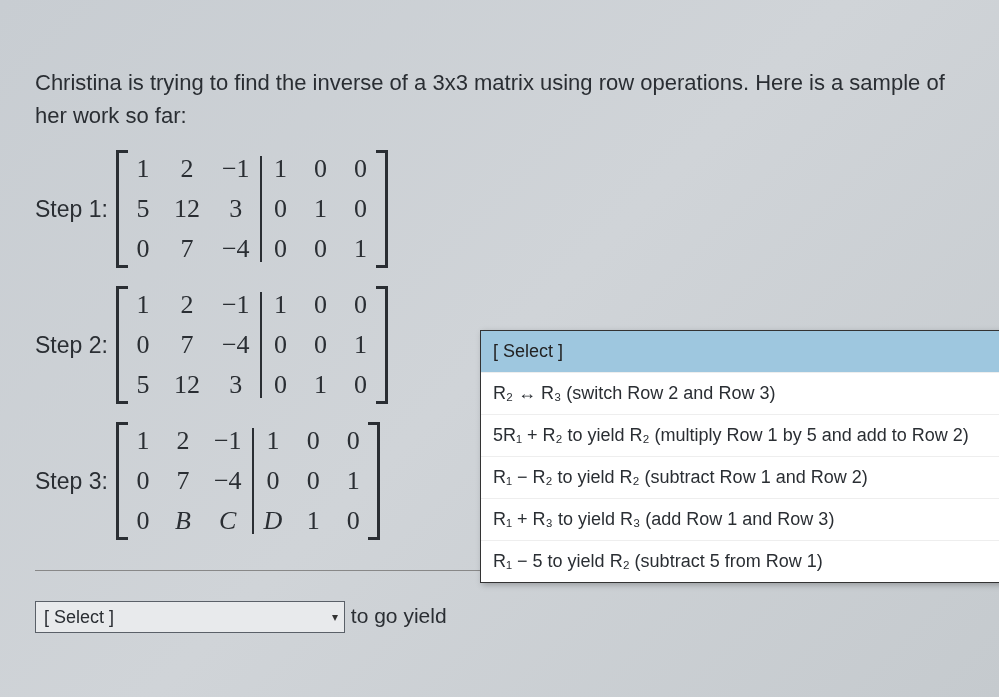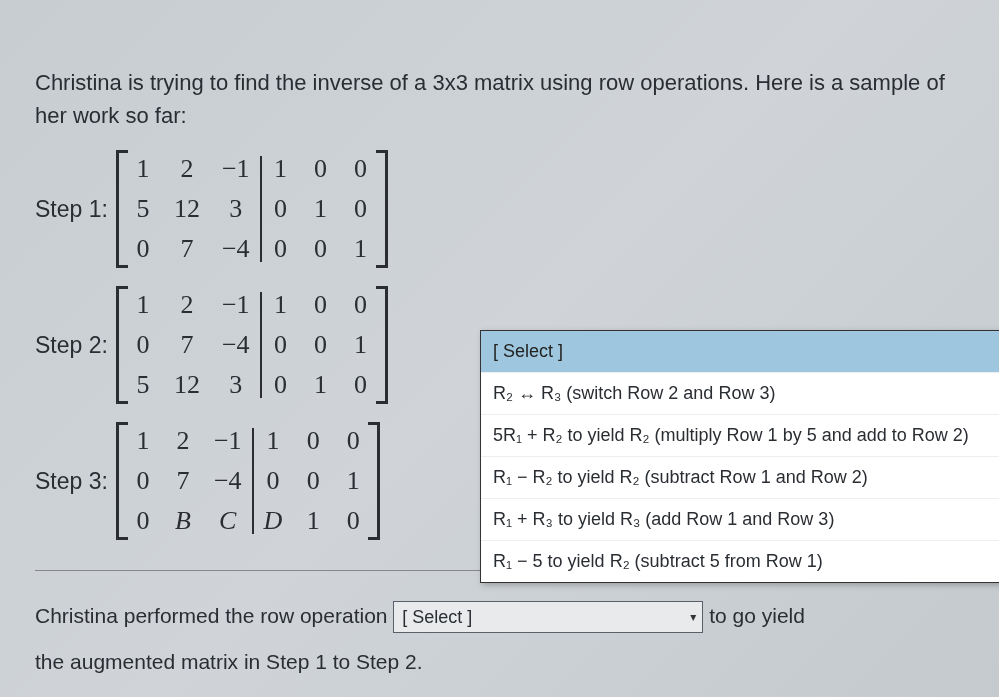--- a/index.html
+++ b/index.html
@@ -245,20 +245,18 @@
     <div class="opt">R₁ − R₂ to yield R₂ (subtract Row 1 and Row 2)</div>
     <div class="opt">R₁ + R₃ to yield R₃ (add Row 1 and Row 3)</div>
     <div class="opt">R₁ − 5 to yield R₂ (subtract 5 from Row 1)</div>
   </div>
 
 </div>
 
 <hr class="sep">
 
 <div class="answer-area">
-  <span>Christina performed the row operation </span>
   <span class="inline-select">
     <span>[ Select ]</span>
     <span class="chev">▾</span>
   </span>
   <span> to go yield</span><br>
-  <span>the augmented matrix in Step 1 to Step 2.</span>
 </div>
 
 </body></html>

